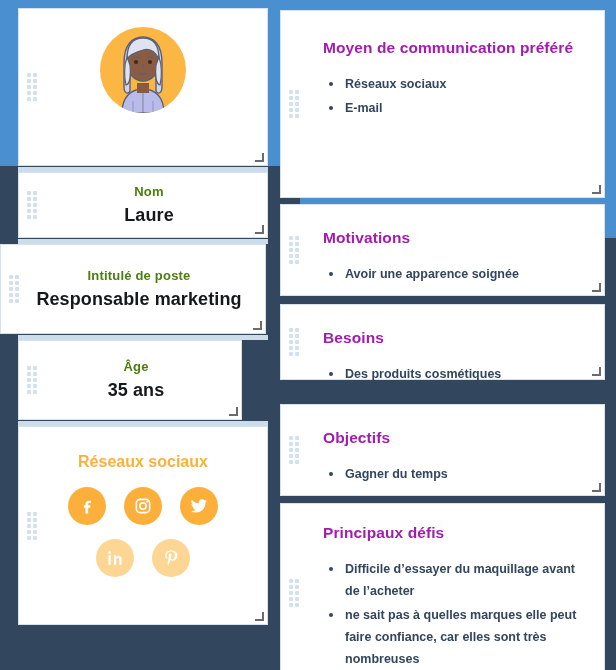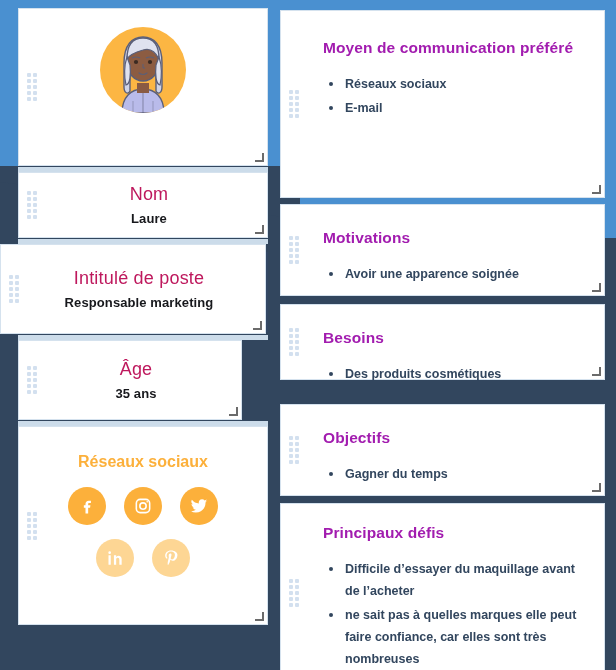--- a/index.html
+++ b/index.html
@@ -96,29 +96,29 @@
     display: flex; justify-content: center;
   }
   .avatar {
     width: 86px; height: 86px; border-radius: 50%;
     background: #fcb643;
     overflow: hidden;
     position: relative;
   }
 
   .field-label {
-    color: #be185d;
-    font-size: 18px;
-    font-weight: normal;
+    color: #4d7c0f;
+    font-size: 13px;
+    font-weight: bold;
     text-align: center;
     letter-spacing: .2px;
   }
   .field-value {
     color: #17181c;
-    font-size: 13px;
+    font-size: 18px;
     font-weight: bold;
     text-align: center;
     margin-top: 6px;
     letter-spacing: .1px;
   }
   .field-inner {
     position: absolute; left: 26px; right: 14px;
     top: 50%; transform: translateY(-50%);
   }
 

